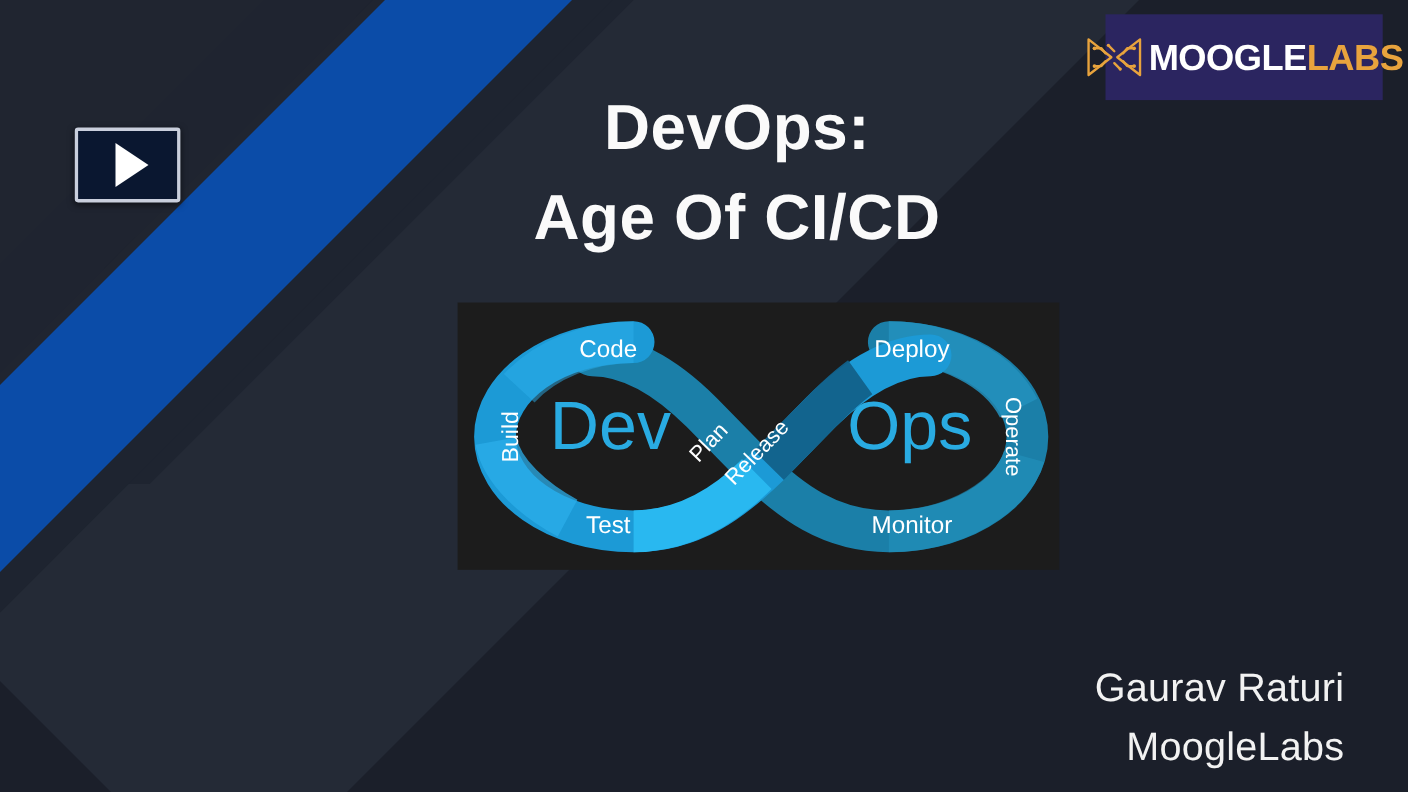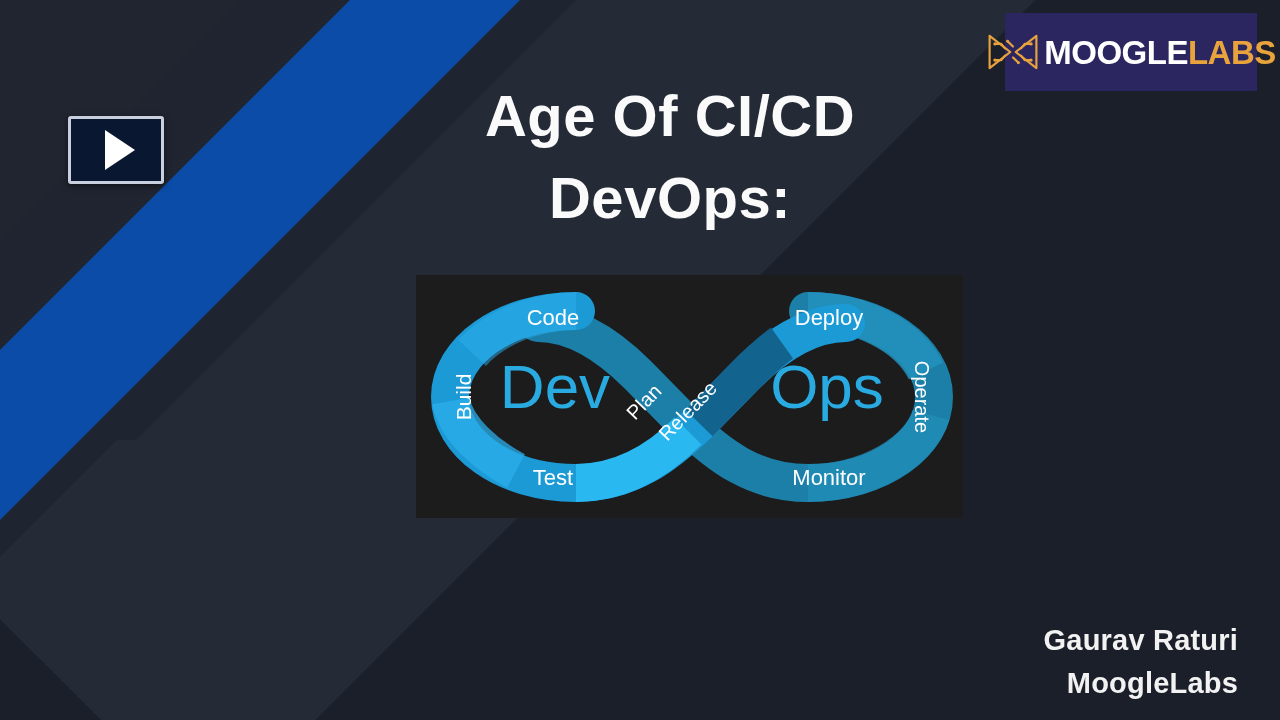--- a/index.html
+++ b/index.html
@@ -118,27 +118,26 @@
     left:416px; top:275px;
     width:547px; height:243px;
     background:#1c1c1c;
     overflow:hidden;
   }
   .devops-svg { display:block; width:547px; height:243px; }
 
   
   .presenter {
     position:absolute;
-    right:42px; bottom:15px;
+    right:58px; bottom:15px;
     text-align:right;
     color:#f2f2f2;
-    font-size:29px;
+    font-size:36px;
     line-height:1.48;
     letter-spacing:.2px;
-    font-weight:bold;
   }
   .presenter div { white-space:nowrap; }
 </style>
 </head>
 <body>
 
 <div id="slide">
 
   <div class="shadow-layer">
     <div class="sband sb1"></div>
@@ -176,22 +175,22 @@
         <circle cx="50" cy="15" r="1.9"></circle>
         <circle cx="50" cy="33" r="1.9"></circle>
         <circle cx="24" cy="12" r="1.6"></circle>
         <circle cx="36" cy="36" r="1.6"></circle>
       </g>
     </svg>
     <div class="logo-text"><span class="logo-moogle">MOOGLE</span><span class="logo-labs">LABS</span></div>
   </div>
 
   <div class="title">
+    <div>DevOps:</div>
     <div>Age Of CI/CD</div>
-    <div>DevOps:</div>
   </div>
 
   <div class="devops-panel">
     <svg class="devops-svg" viewBox="0 0 547 243">
       <defs>
         <path id="devRing" d="M 160 36
                  C 88 36, 34 76, 34 122
                  C 34 168, 88 208, 160 208
                  C 214 208, 250 180, 283 148
                  L 330 100

